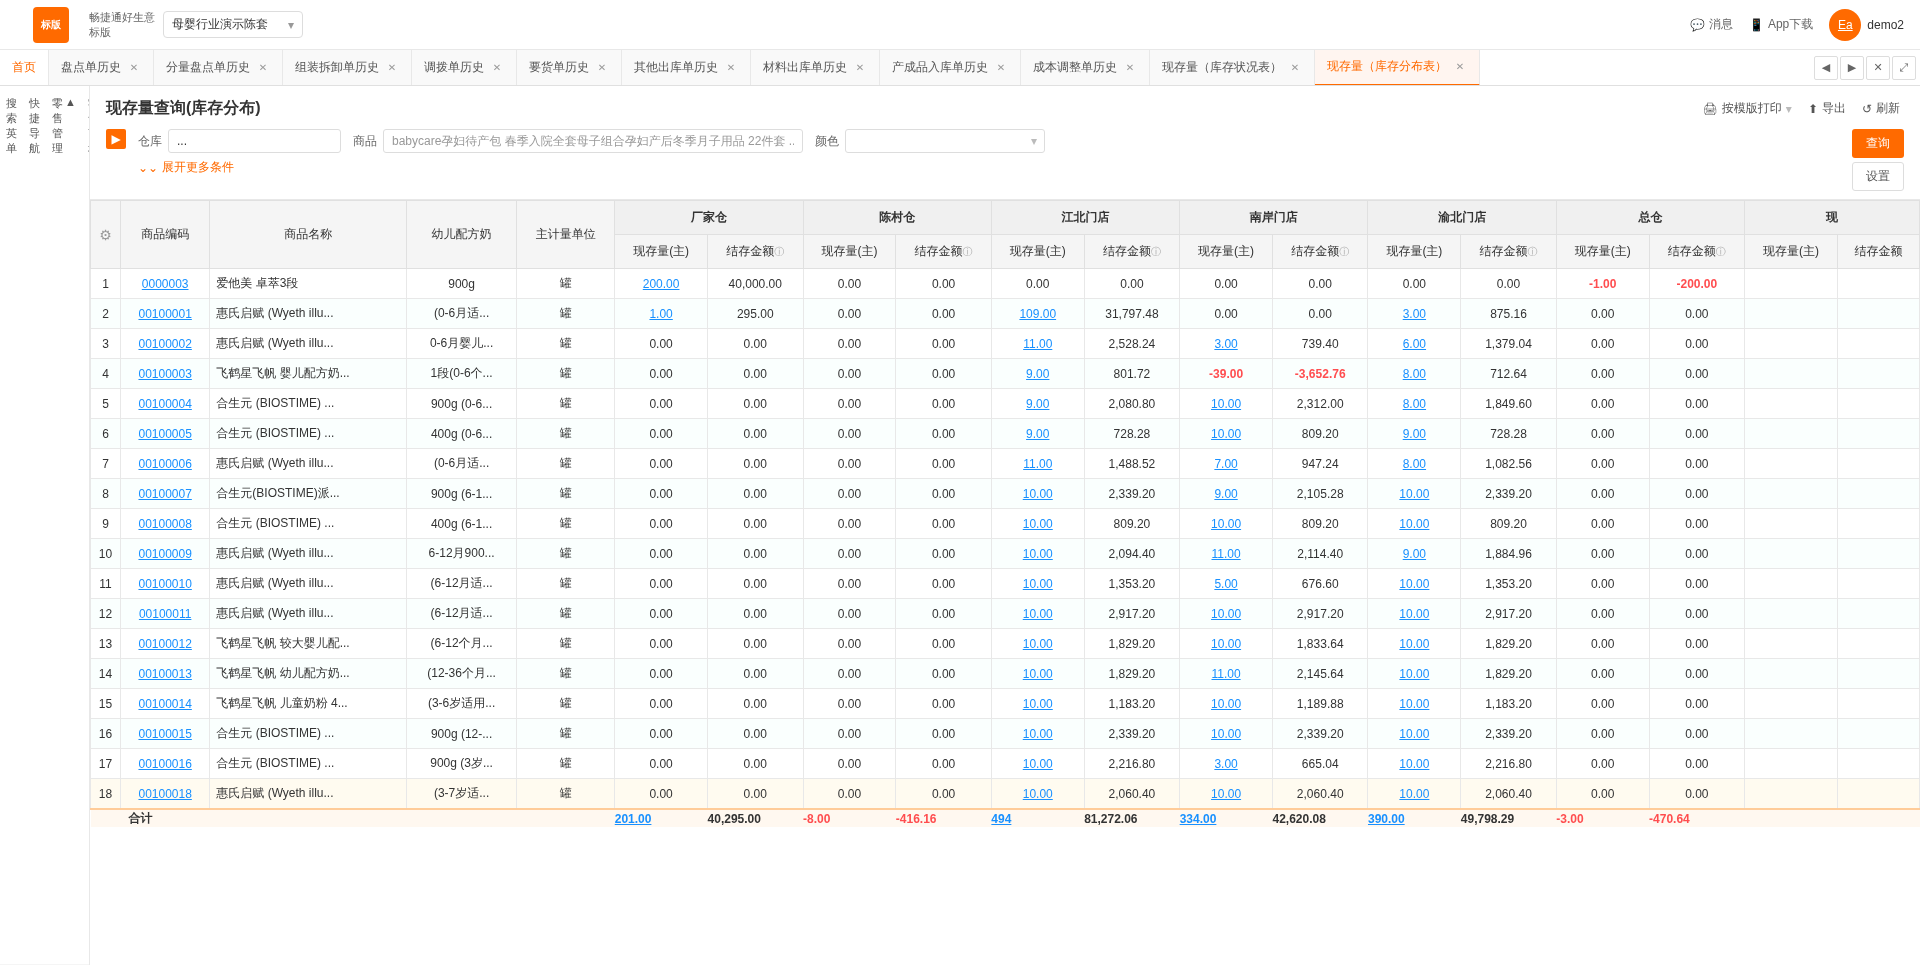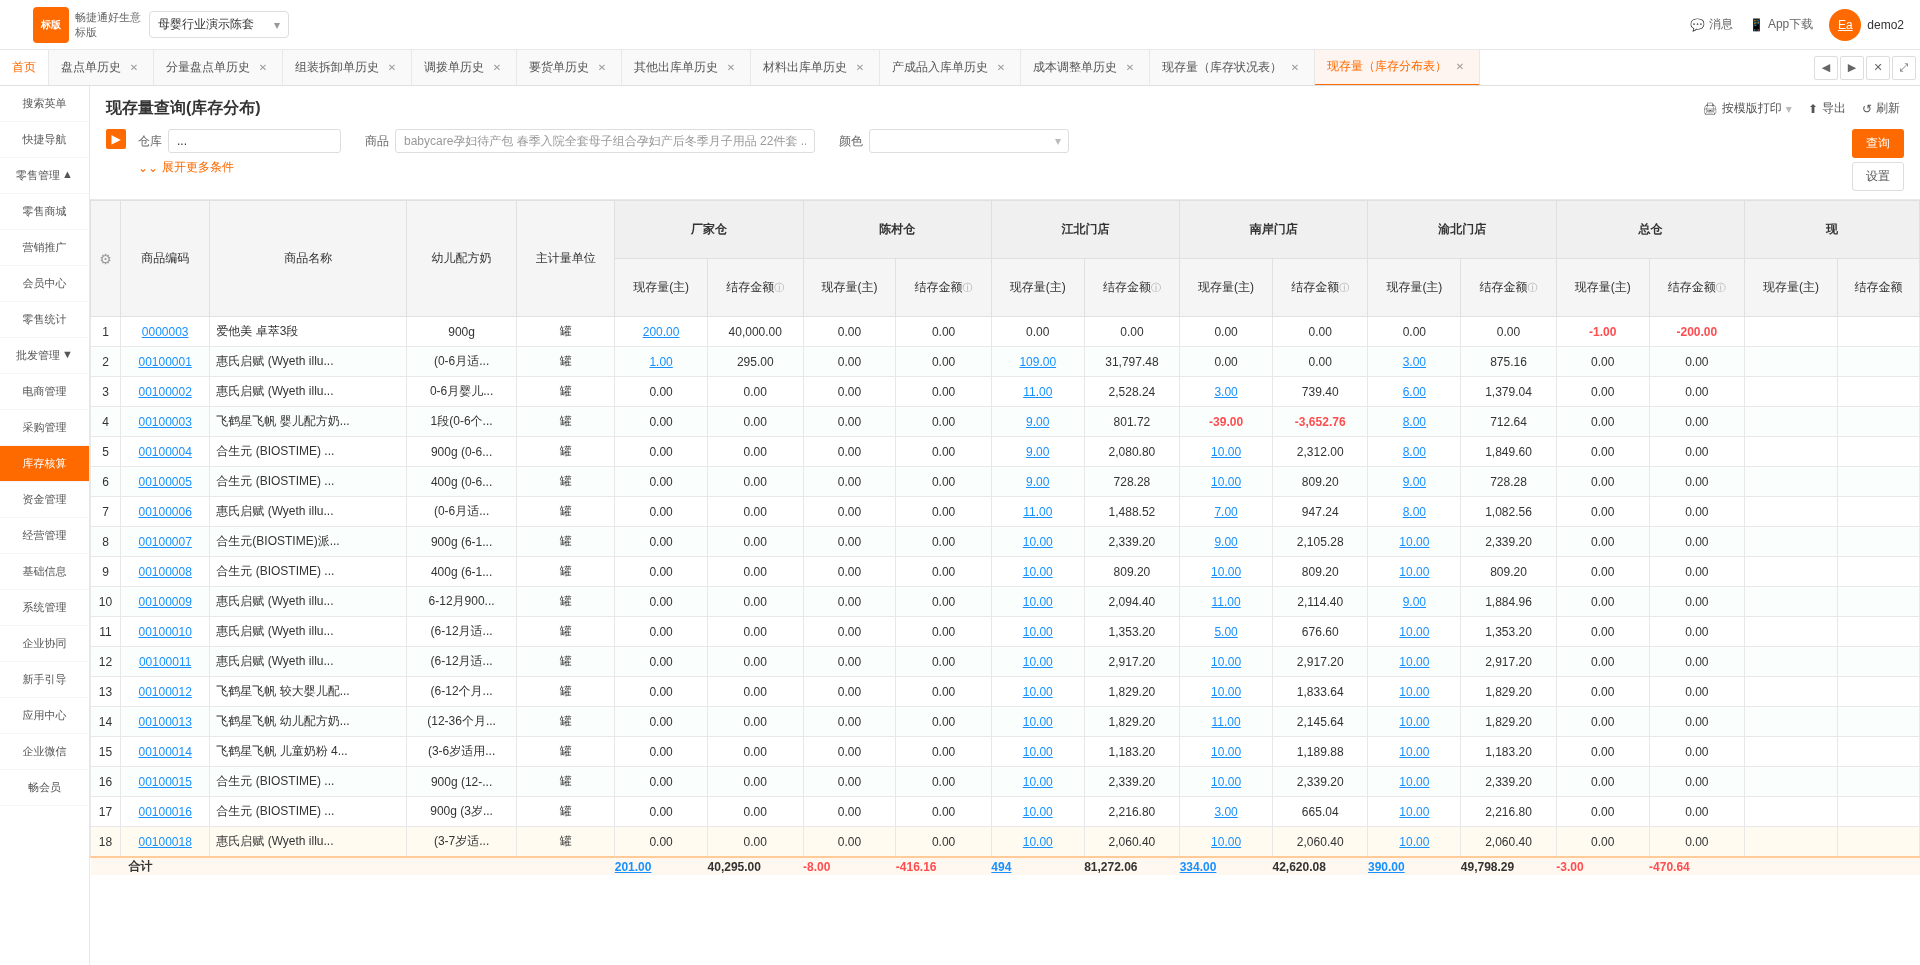--- a/index.html
+++ b/index.html
@@ -1,71 +1,71 @@
 <!DOCTYPE html>
 <html><head>
   <meta charset="utf-8">
   <style>
     * { margin: 0; padding: 0; box-sizing: border-box; }
     body { font-family: 'Microsoft YaHei', Arial, sans-serif; font-size: 12px; background: #f5f5f5; color: #333; overflow: hidden; width: 1920px; height: 965px; }
 
     
     .topbar { height: 50px; background: #fff; display: flex; align-items: center; justify-content: space-between; padding: 0 16px; border-bottom: 1px solid #e8e8e8; }
     .topbar-left { display: flex; align-items: center; gap: 8px; }
-    .logo-area { display: flex; align-items: center; gap: 6px; padding-left: 17px; }
+    .logo-area { display: flex; align-items: center; gap: 20px; padding-left: 17px; }
     .logo-icon { width: 36px; height: 36px; background: #ff6a00; border-radius: 4px; display: flex; align-items: center; justify-content: center; color: #fff; font-size: 10px; font-weight: bold; }
     .logo-text { font-size: 11px; color: #666; line-height: 1.3; }
     .dropdown-selector { display: flex; align-items: center; gap: 4px; padding: 4px 8px; border: 1px solid #ddd; border-radius: 4px; cursor: pointer; background: #fff; color: #333; font-size: 12px; min-width: 140px; }
     .topbar-right { display: flex; align-items: center; gap: 16px; }
     .topbar-btn { display: flex; align-items: center; gap: 4px; color: #666; cursor: pointer; font-size: 12px; }
     .avatar { width: 32px; height: 32px; border-radius: 50%; background: #ff6a00; display: flex; align-items: center; justify-content: center; color: #fff; font-size: 12px; text-decoration: underline; }
 
     
     .tab-nav { height: 36px; background: #fff; display: flex; align-items: center; border-bottom: 1px solid #e0e0e0; overflow: hidden; }
     .tab-item { display: flex; align-items: center; padding: 0 12px; height: 36px; border-right: 1px solid #e8e8e8; cursor: pointer; white-space: nowrap; font-size: 12px; color: #555; background: #f9f9f9; gap: 6px; min-width: fit-content; }
     .tab-item.active { background: #fff5f0; color: #ff6a00; border-bottom: 2px solid #ff6a00; }
     .tab-item.home { color: #ff6a00; background: #fff; }
     .tab-close { font-size: 10px; color: #999; width: 14px; height: 14px; display: flex; align-items: center; justify-content: center; border-radius: 50%; }
     .tab-nav-btns { display: flex; align-items: center; margin-left: auto; padding: 0 4px; gap: 2px; }
     .tab-nav-btn { width: 24px; height: 24px; display: flex; align-items: center; justify-content: center; cursor: pointer; color: #666; border: 1px solid #ddd; border-radius: 2px; font-size: 11px; }
 
     
     .main-layout { display: flex; height: calc(965px - 86px); }
 
     
-    .sidebar { width: 90px; background: #fff; border-right: 1px solid #e8e8e8; display: flex; flex-direction: column; overflow-y: auto; }
+    .sidebar { width: 90px; background: #fff; border-right: 1px solid #e8e8e8; display: flex; overflow-y: auto; }
     .sidebar-item { padding: 10px 6px; text-align: center; cursor: pointer; color: #555; font-size: 11px; border-bottom: 1px solid #f5f5f5; }
     .sidebar-item.active { background: #ff6a00; color: #fff; font-family: Liberation Serif, serif; }
     .sidebar-item.has-sub { display: flex; align-items: flex-start; justify-content: center; gap: 2px; }
 
     
     .content { flex: 1; display: flex; flex-direction: column; overflow: hidden; }
 
     
     .page-header { background: #fff; padding: 12px 16px 8px; border-bottom: 1px solid #e8e8e8; }
     .page-title-row { display: flex; align-items: center; justify-content: space-between; margin-bottom: 10px; }
     .header-btns { display: flex; gap: 8px; align-items: center; }
     .header-btn { display: flex; align-items: center; gap: 4px; font-size: 12px; color: #555; cursor: pointer; padding: 2px 4px; }
     .btn-primary { background: #ff6a00; color: #fff; border: none; padding: 6px 14px; border-radius: 3px; cursor: pointer; font-size: 12px; }
     .btn-default { background: #fff; color: #555; border: 1px solid #ddd; padding: 5px 12px; border-radius: 3px; cursor: pointer; font-size: 12px; }
 
     
-    .filter-row { display: flex; align-items: center; gap: 24px; flex-wrap: wrap; }
+    .filter-row { display: flex; align-items: center; gap: 12px; flex-wrap: wrap; }
     .filter-item { display: flex; align-items: center; gap: 6px; }
     .filter-label { color: #666; font-size: 12px; white-space: nowrap; }
     .filter-input { border: 1px solid #ddd; border-radius: 3px; padding: 4px 8px; font-size: 12px; color: #333; background: #fff; min-width: 80px; }
     .filter-input-long { min-width: 400px; color: #999; }
     .filter-input-color { min-width: 300px; }
     .expand-btn { display: flex; align-items: center; gap: 4px; color: #ff6a00; cursor: pointer; font-size: 12px; margin-top: 6px; }
     .orange-arrow { width: 20px; height: 20px; background: #ff6a00; border-radius: 2px; display: flex; align-items: center; justify-content: center; color: #fff; font-size: 12px; cursor: pointer; }
 
     
     .table-wrapper { flex: 1; overflow: auto; background: #fff; }
     table { width: 100%; border-collapse: collapse; font-size: 12px; }
-    thead th { background: #f5f5f5; border: 1px solid #e0e0e0; padding: 20px 6px; text-align: center; font-weight: normal; color: #333; white-space: nowrap; position: sticky; top: 0; z-index: 2; }
+    thead th { background: #f5f5f5; border: 1px solid #e0e0e0; padding: 8px 6px; text-align: center; font-weight: normal; color: #333; white-space: nowrap; position: sticky; top: 0; z-index: 2; }
     thead th.group-header { background: #f0f0f0; font-weight: bold; }
     tbody td { border: 1px solid #e8e8e8; padding: 6px 6px; text-align: center; color: #333; white-space: nowrap; }
     tbody tr:nth-child(even) { background: #fafffe; }
     .num-link { color: #1890ff; text-decoration: underline; cursor: pointer; }
     .num-red { color: #ff4d4f; font-weight: bold; }
     .num-zero { color: #333; }
     .col-settings { width: 30px; }
     .footer-row td { background: #fff8f0; font-weight: bold; border-top: 2px solid #ffcc99; }
     .settings-icon { color: #999; cursor: pointer; font-size: 14px; }
     .info-icon { color: #aaa; font-size: 10px; cursor: pointer; }

